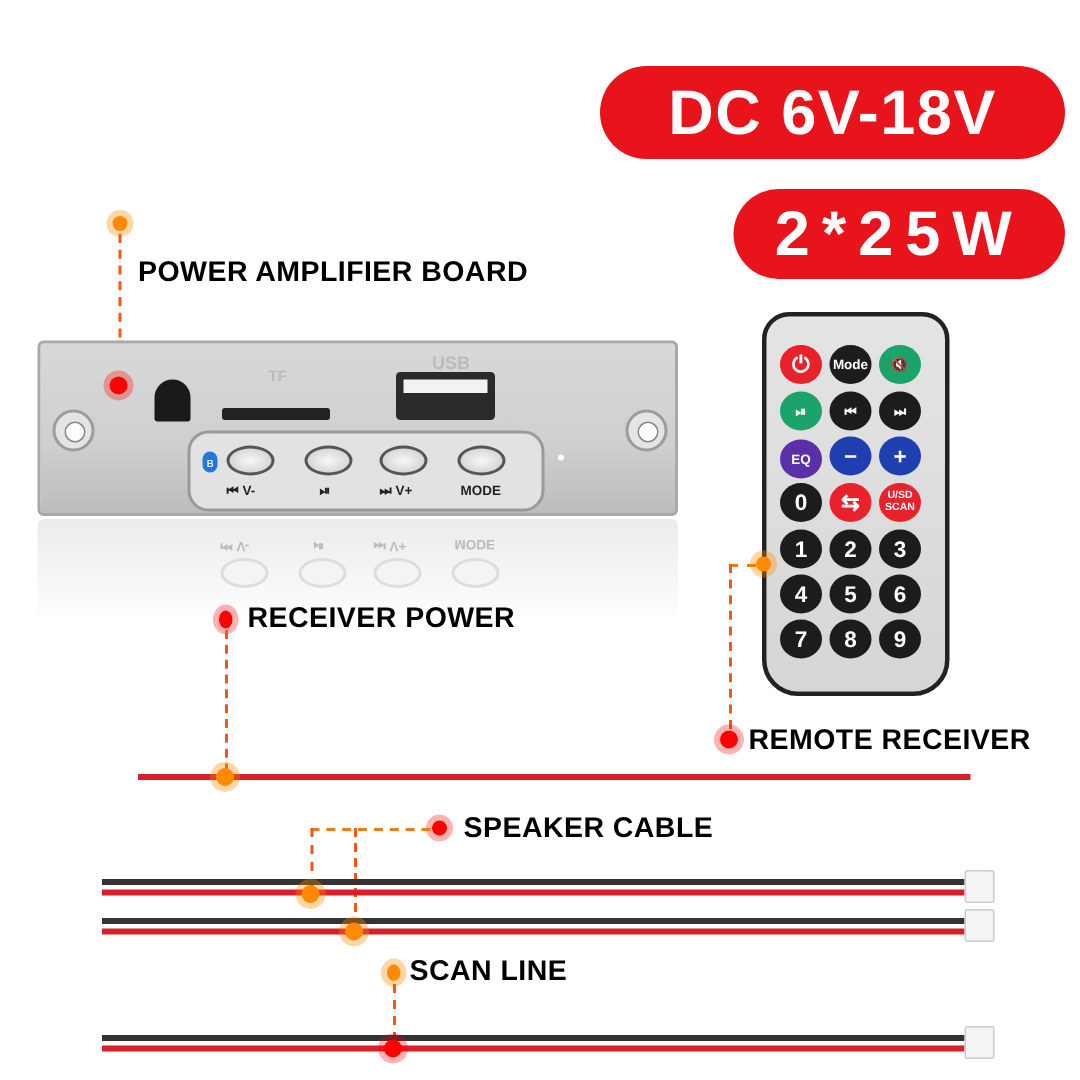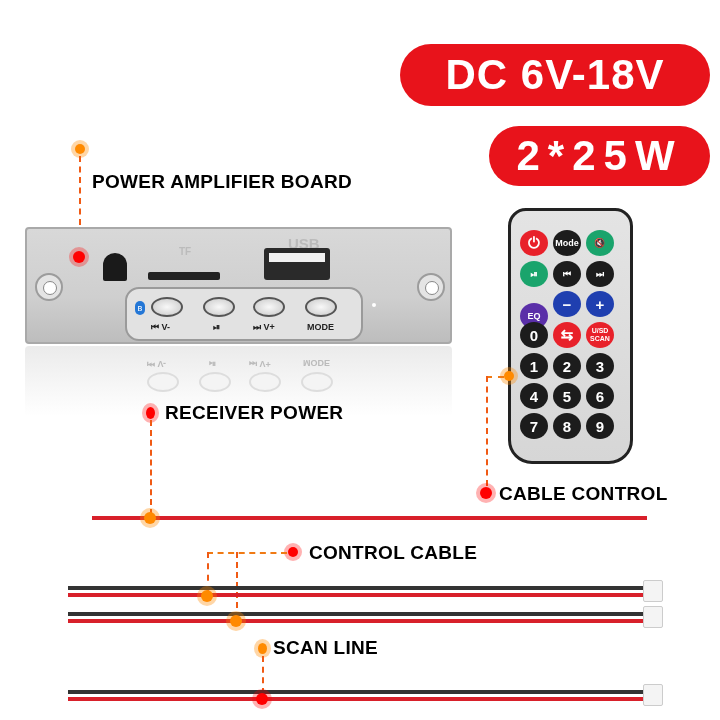--- a/index.html
+++ b/index.html
@@ -16,21 +16,21 @@
   .vdash { position: absolute; width: 0; border-left: 2px dashed #f05a14; }
   .hdash { position: absolute; height: 0; border-top: 2px dashed #f07a14; }
 
   
   .board { position: absolute; left: 25px; top: 227px; width: 427px; height: 117px; background: linear-gradient(#d8d8d8, #cfcfcf 60%, #bdbdbd); border: 2px solid #a9a9a9; border-radius: 4px; }
   .hole { position: absolute; width: 28px; height: 28px; border-radius: 50%; background: #e4e4e4; border: 2px solid #9c9c9c; }
   .hole::after { content: ""; position: absolute; left: 6px; top: 6px; width: 12px; height: 12px; border-radius: 50%; background: #fff; border: 1px solid #888; }
   .ir { position: absolute; left: 76px; top: 24px; width: 24px; height: 28px; background: #1a1a1a; border-radius: 12px 12px 2px 2px; }
   .tf-slot { position: absolute; left: 121px; top: 43px; width: 72px; height: 8px; background: #222; border-radius: 2px; }
   .tf-label { position: absolute; left: 152px; top: 17px; font-size: 10px; color: #bbb; font-weight: 700; }
-  .usb-label { position: absolute; left: 261px; top: 6px; font-size: 15px; color: #bbb; font-weight: 700; }
+  .usb-label { position: absolute; left: 261px; top: 6px; font-size: 12px; color: #bbb; font-weight: 700; }
   .usb { position: absolute; left: 237px; top: 19px; width: 66px; height: 32px; background: #2a2a2a; border-radius: 3px; }
   .usb::after { content: ""; position: absolute; left: 5px; top: 5px; width: 56px; height: 9px; background: #f2f2f2; }
   .btn-panel { position: absolute; left: 98px; top: 58px; width: 238px; height: 54px; background: #e2e2e2; border: 2px solid #9a9a9a; border-radius: 14px; }
   .pbtn { position: absolute; top: 8px; width: 32px; height: 20px; border-radius: 50%; background: radial-gradient(#f8f8f8, #c8c8c8); border: 2px solid #555; }
   .pbtn-label { position: absolute; top: 33px; font-size: 9px; color: #222; font-weight: 700; white-space: nowrap; }
   .bt-icon { position: absolute; left: 8px; top: 12px; width: 10px; height: 14px; background: #2477d6; border-radius: 5px; color: #fff; font-size: 9px; line-height: 14px; text-align: center; }
   .led { position: absolute; left: 345px; top: 74px; width: 4px; height: 4px; border-radius: 50%; background: #fff; }
 
   .reflection { position: absolute; left: 25px; top: 346px; width: 427px; height: 70px; background: linear-gradient(rgba(215,215,215,0.5), rgba(255,255,255,0)); border-radius: 4px; }
   .refl-text { position: absolute; top: 12px; font-size: 9px; color: #bbb; font-weight: 700; transform: scaleY(-1); }
@@ -94,21 +94,21 @@
 
 <div class="remote">
   <div class="rbtn" style="left:9px;top:19px;background:#e8212a;">⏻</div>
   <div class="rbtn small" style="left:42px;top:19px;background:#1c1c1c;">Mode</div>
   <div class="rbtn small" style="left:75px;top:19px;background:#1aa46c;">🔇</div>
 
   <div class="rbtn small" style="left:9px;top:50px;background:#1aa46c;">⏯</div>
   <div class="rbtn small" style="left:42px;top:50px;background:#1c1c1c;">⏮</div>
   <div class="rbtn small" style="left:75px;top:50px;background:#1c1c1c;">⏭</div>
 
-  <div class="rbtn small" style="left:9px;top:92px;background:#5a2fa8;text-align:center;">EQ</div>
+  <div class="rbtn small" style="left:9px;top:82px;background:#5a2fa8;text-align:center;">EQ</div>
   <div class="rbtn" style="left:42px;top:80px;background:#1f3fb0;">−</div>
   <div class="rbtn" style="left:75px;top:80px;background:#1f3fb0;">+</div>
 
   <div class="rbtn" style="left:9px;top:111px;background:#1c1c1c;">0</div>
   <div class="rbtn" style="left:42px;top:111px;background:#e8212a;">⇆</div>
   <div class="rbtn tiny" style="left:75px;top:111px;background:#e8212a;">U/SD SCAN</div>
 
   <div class="rbtn" style="left:9px;top:142px;background:#1c1c1c;">1</div>
   <div class="rbtn" style="left:42px;top:142px;background:#1c1c1c;">2</div>
   <div class="rbtn" style="left:75px;top:142px;background:#1c1c1c;">3</div>
@@ -119,30 +119,30 @@
 
   <div class="rbtn" style="left:9px;top:202px;background:#1c1c1c;">7</div>
   <div class="rbtn" style="left:42px;top:202px;background:#1c1c1c;">8</div>
   <div class="rbtn" style="left:75px;top:202px;background:#1c1c1c;">9</div>
 </div>
 
 <div class="dot orange" style="left:504px;top:371px;width:10px;height:10px;"></div>
 <div class="hdash" style="left:486px;top:376px;width:18px;"></div>
 <div class="vdash" style="left:486px;top:376px;height:110px;"></div>
 <div class="dot red" style="left:480px;top:487px;width:12px;height:12px;"></div>
-<div class="label" style="left:499px;top:483px;">CABLE CONTROL</div>
+<div class="label" style="left:499px;top:483px;">REMOTE RECEIVER</div>
 
 <div class="dot red" style="left:146px;top:407px;width:9px;height:12px;"></div>
 <div class="label" style="left:165px;top:402px;">RECEIVER POWER</div>
 <div class="vdash" style="left:150px;top:420px;height:95px;"></div>
 <div class="wire red" style="left:92px;top:516px;width:555px;"></div>
 <div class="dot orange" style="left:144px;top:512px;width:12px;height:12px;"></div>
 
 <div class="dot red" style="left:288px;top:547px;width:10px;height:10px;"></div>
-<div class="label" style="left:309px;top:542px;">CONTROL CABLE</div>
+<div class="label" style="left:309px;top:542px;">SPEAKER CABLE</div>
 <div class="hdash" style="left:207px;top:552px;width:80px;"></div>
 <div class="vdash" style="left:207px;top:552px;height:40px;"></div>
 <div class="vdash" style="left:236px;top:552px;height:66px;"></div>
 
 <div class="wire black" style="left:68px;top:586px;width:575px;"></div>
 <div class="wire red" style="left:68px;top:593px;width:575px;"></div>
 <div class="connector" style="left:643px;top:580px;"></div>
 <div class="dot orange" style="left:201px;top:590px;width:12px;height:12px;"></div>
 
 <div class="wire black" style="left:68px;top:612px;width:575px;"></div>

